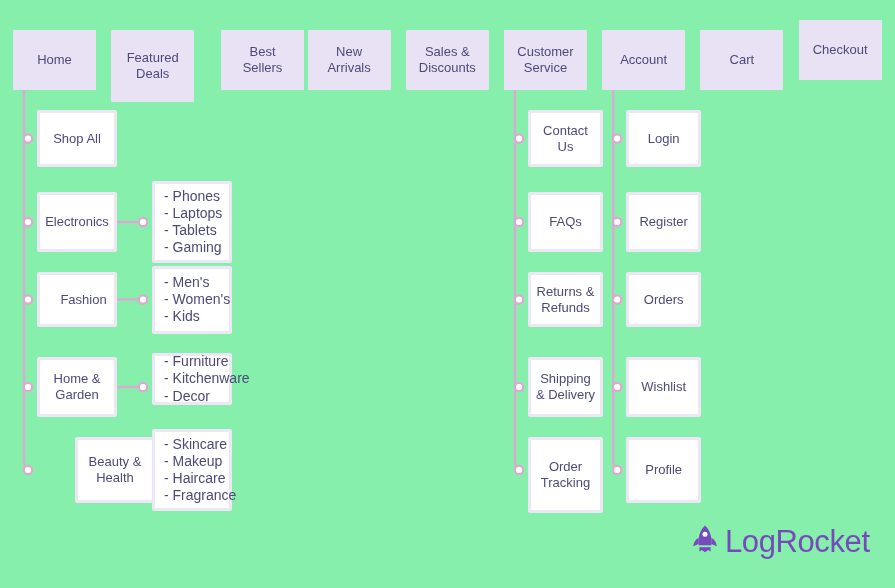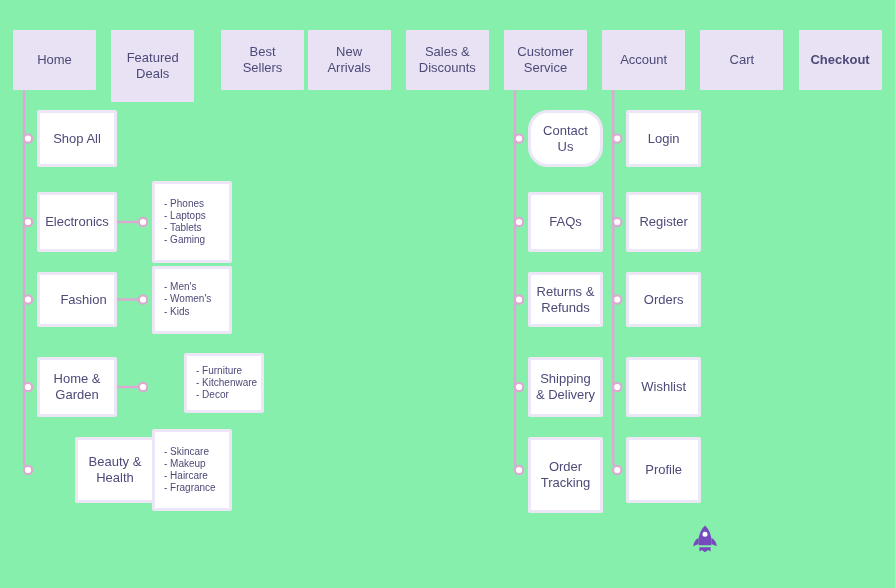--- a/index.html
+++ b/index.html
@@ -45,21 +45,21 @@
   }
   .node.page {
     background: #ffffff;
     border: 3px solid #ece6f7;
     font-size: 13px;
     border-radius: 2px;
   }
   .node.list {
     background: #ffffff;
     border: 3px solid #ece6f7;
-    font-size: 10px;
+    font-size: 14px;
     justify-content: flex-start;
     text-align: left;
     padding-left: 9px;
     border-radius: 2px;
   }
   .node.list .lines {
     display: block;
     width: 100%;
   }
   .node.list .lines span {
@@ -157,21 +157,21 @@
       <div class="node top" style="left: 504px; top: 30px; width: 83px; height: 60px;">
         <span class="label">Customer
 Service</span>
       </div>
       <div class="node top" style="left: 602.2px; top: 30px; width: 83px; height: 60px;">
         <span class="label">Account</span>
       </div>
       <div class="node top" style="left: 700.4px; top: 30px; width: 83px; height: 60px;">
         <span class="label">Cart</span>
       </div>
-      <div class="node top" style="left: 798.6px; top: 30px; width: 83px; height: 60px; font-weight: bold;">
+      <div class="node top" style="left: 798.6px; top: 20px; width: 83px; height: 60px;">
         <span class="label">Checkout</span>
       </div>
       <div class="node page" style="left: 37px; top: 110px; width: 80px; height: 57px;">
         <span class="label">Shop All</span>
       </div>
       <div class="node page" style="left: 37px; top: 192px; width: 80px; height: 60px;">
         <span class="label">Electronics</span>
       </div>
       <div class="node list" style="left: 152px; top: 181px; width: 80px; height: 82px;">
         <span class="lines">
@@ -188,40 +188,40 @@
         <span class="lines">
           <span>- Men's</span>
           <span>- Women's</span>
           <span>- Kids</span>
         </span>
       </div>
       <div class="node page" style="left: 37px; top: 357px; width: 80px; height: 60px;">
         <span class="label">Home &amp;
 Garden</span>
       </div>
-      <div class="node list" style="left: 152px; top: 353px; width: 80px; height: 60px; margin-left: 32px;">
+      <div class="node list" style="left: 152px; top: 353px; width: 80px; height: 52px;">
         <span class="lines">
           <span>- Furniture</span>
           <span>- Kitchenware</span>
           <span>- Decor</span>
         </span>
       </div>
       <div class="node page" style="left: 37px; top: 437px; width: 80px; height: 66px; margin-left: 38px;">
         <span class="label">Beauty &amp;
 Health</span>
       </div>
       <div class="node list" style="left: 152px; top: 429px; width: 80px; height: 82px;">
         <span class="lines">
           <span>- Skincare</span>
           <span>- Makeup</span>
           <span>- Haircare</span>
           <span>- Fragrance</span>
         </span>
       </div>
-      <div class="node page" style="left: 528px; top: 110px; width: 75px; height: 57px; border-radius: 20px;">
+      <div class="node page" style="left: 528px; top: 110px; width: 75px; height: 57px;">
         <span class="label">Contact
 Us</span>
       </div>
       <div class="node page" style="left: 528px; top: 192px; width: 75px; height: 60px;">
         <span class="label">FAQs</span>
       </div>
       <div class="node page" style="left: 528px; top: 272px; width: 75px; height: 55px;">
         <span class="label">Returns &amp;
 Refunds</span>
       </div>
@@ -251,15 +251,16 @@
     </div>
 
   <div id="logo">
     <svg width="30" height="34" viewBox="0 0 30 34">
       <path d="M15 1.5c4.3 4.1 6.4 9.4 6.4 15.2v4.6H8.6v-4.6C8.6 10.9 10.7 5.6 15 1.5z" fill="#764abc"></path>
       <circle cx="15" cy="10.2" r="2.5" fill="#ffffff"></circle>
       <path d="M8.6 13.8C5.6 15.6 3.6 18.6 3.2 22.2l5.4-2.1z" fill="#764abc"></path>
       <path d="M21.4 13.8c3 1.8 5 4.8 5.4 8.4l-5.4-2.1z" fill="#764abc"></path>
       <path d="M9.4 23.2h11.2v4.2l-2.4-1.4-3.2 2.2-3.2-2.2-2.4 1.4z" fill="#764abc"></path>
     </svg>
+    <span class="wordmark">LogRocket</span>
   </div>
 
 </div>
 
 </body></html>

